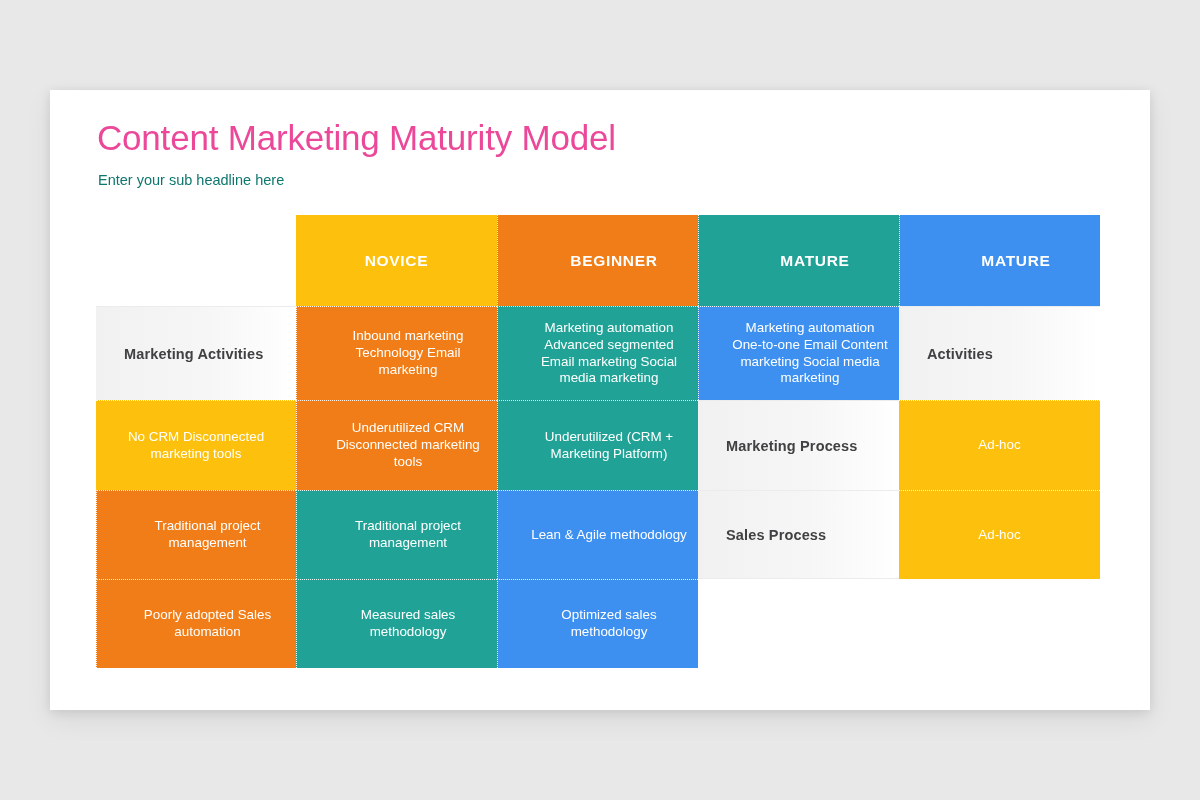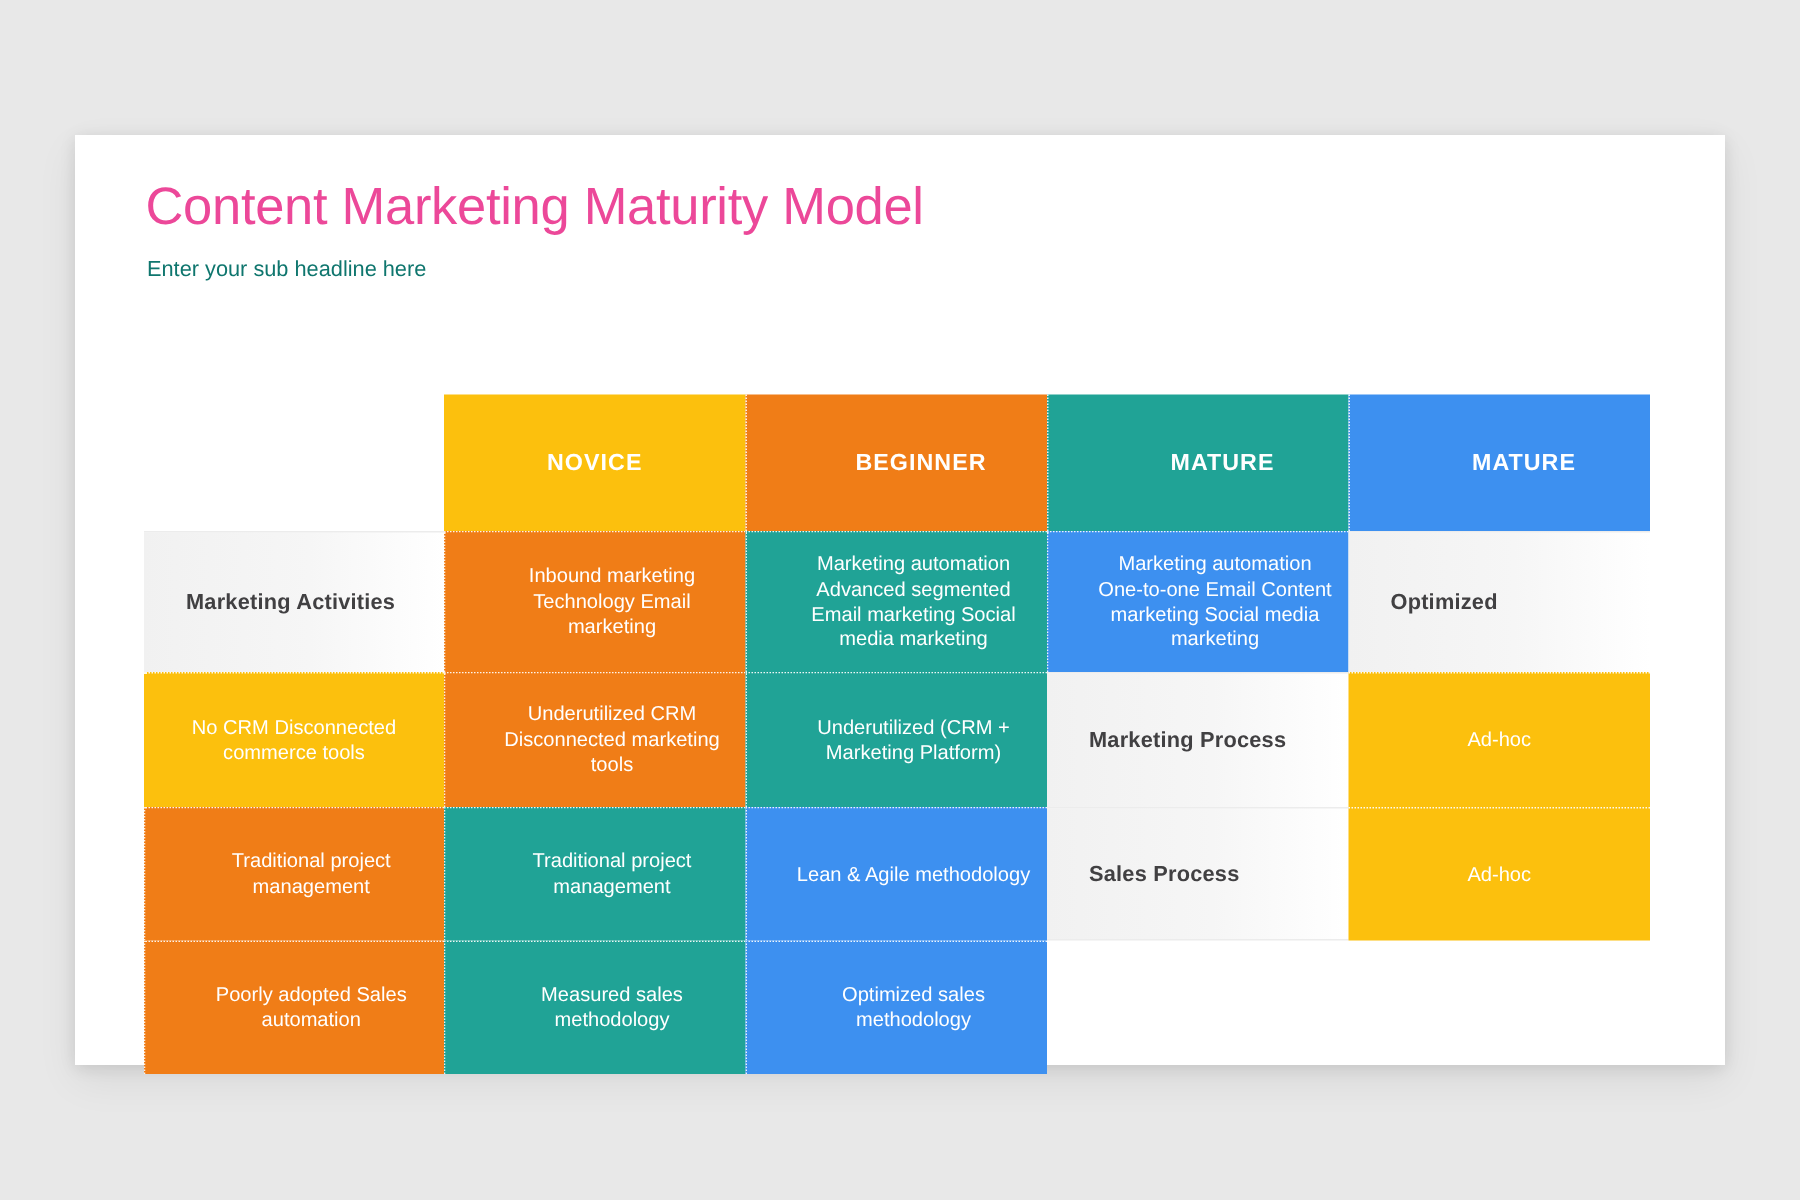--- a/index.html
+++ b/index.html
@@ -52,21 +52,20 @@
   
   #maturity-matrix {
     position: absolute;
     left: 46px;
     top: 125px;
     width: 1004px;
     height: 453px;
     display: grid;
     grid-template-columns: 200px repeat(4, 201px);
     grid-template-rows: 91px 94px 90px 89px 89px;
-    margin-top: 48px;
   }
 
   
   .hdr {
     display: flex;
     align-items: center;
     justify-content: center;
     color: #ffffff;
     font-size: 15.5px;
     font-weight: 700;
@@ -127,22 +126,22 @@
     <div class="hdr c-novice">NOVICE</div>
     <div class="hdr c-beginner col-sep">BEGINNER</div>
     <div class="hdr c-mature1 col-sep">MATURE</div>
     <div class="hdr c-mature2 col-sep">MATURE</div>
 
     <div class="row-label">Marketing Activities</div>
     <div class="cell c-beginner col-sep">Inbound marketing Technology Email marketing</div>
     <div class="cell c-mature1 col-sep">Marketing automation Advanced segmented Email marketing Social media marketing</div>
     <div class="cell c-mature2 col-sep">Marketing automation One-to-one Email Content marketing Social media marketing</div>
 
-    <div class="row-label">Optimized</div>
-    <div class="cell c-novice">No CRM Disconnected commerce tools</div>
+    <div class="row-label">Activities</div>
+    <div class="cell c-novice">No CRM Disconnected marketing tools</div>
     <div class="cell c-beginner col-sep">Underutilized CRM Disconnected marketing tools</div>
     <div class="cell c-mature1 col-sep">Underutilized (CRM + Marketing Platform)</div>
 
     <div class="row-label">Marketing Process</div>
     <div class="cell c-novice">Ad-hoc</div>
     <div class="cell c-beginner col-sep">Traditional project management</div>
     <div class="cell c-mature1 col-sep">Traditional project management</div>
     <div class="cell c-mature2 col-sep">Lean &amp; Agile methodology</div>
 
     <div class="row-label last">Sales Process</div>

